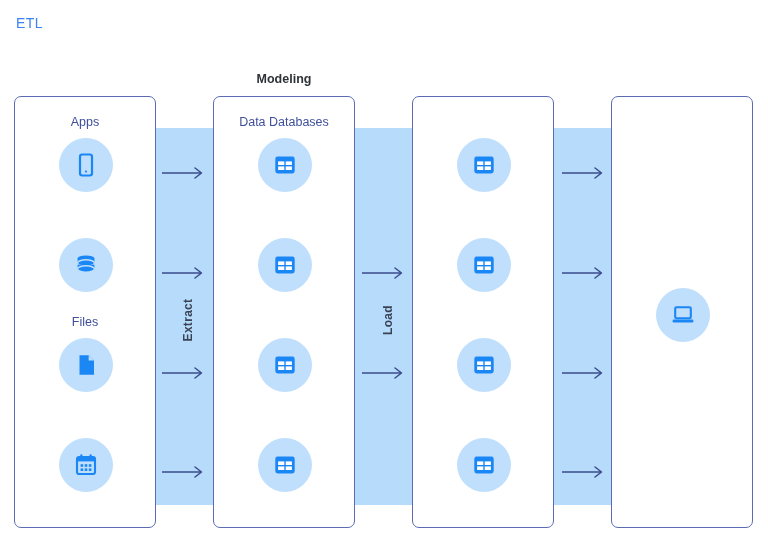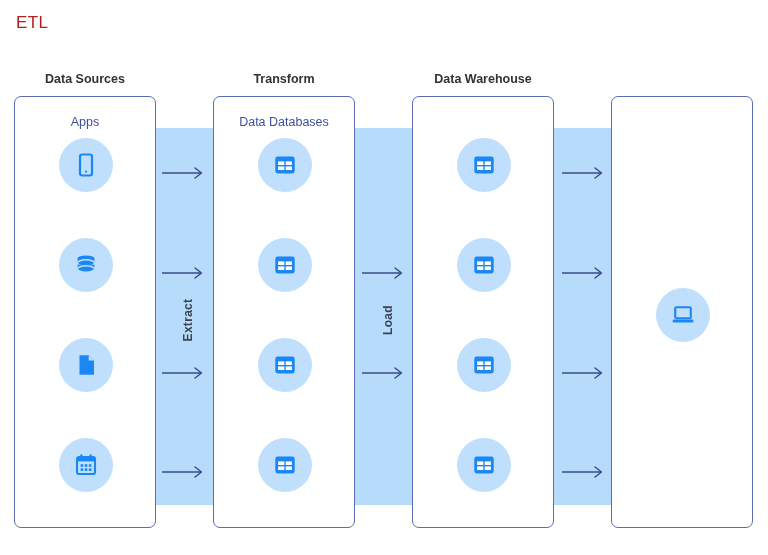--- a/index.html
+++ b/index.html
@@ -18,23 +18,23 @@
     position: relative;
     width: 768px;
     height: 555px;
   }
 
   
   #diagram-title {
     position: absolute;
     left: 16px;
     top: 10px;
-    font-size: 17px;
+    font-size: 14px;
     font-weight: 400;
-    color: #b91c1c;
+    color: #3b82f6;
     letter-spacing: 0.4px;
     line-height: 26px;
     white-space: nowrap;
   }
 
   
   .band {
     position: absolute;
     top: 128px;
     height: 377px;
@@ -121,21 +121,20 @@
 <body>
 
 <div id="canvas">
 
   <div id="diagram-title">ETL</div>
 
   <div class="band" style="left:152px; width:72px;"></div>
   <div class="band" style="left:352px; width:72px;"></div>
   <div class="band" style="left:552px; width:72px;"></div>
 
-  <div class="col-header" style="left:14px; width:142px;">Data Sources</div>
 
   <div class="col-box" style="left:14px; width:142px;">
 
     <div class="inner-label" style="top:17px;">Apps</div>
     <div class="icon-disc" style="left:44px; top:41px;">
       <svg width="26" height="26" viewBox="0 0 26 26" aria-hidden="true">
         <rect x="7" y="2.5" width="12" height="21" rx="2.2" ry="2.2" fill="none" stroke="#1b87f5" stroke-width="2.2"></rect>
         <circle cx="13" cy="19.6" r="1.1" fill="#1b87f5"></circle>
       </svg>
     </div>
@@ -143,20 +142,21 @@
     <div class="icon-disc" style="left:44px; top:141px;">
       <svg width="26" height="26" viewBox="0 0 26 26" aria-hidden="true">
         <ellipse cx="13" cy="6.6" rx="8.4" ry="3.2" fill="#1b87f5"></ellipse>
         <rect x="4.6" y="6.6" width="16.8" height="4.4" fill="#1b87f5"></rect>
         <ellipse cx="13" cy="11" rx="8.4" ry="3.2" fill="#1b87f5" stroke="#bfdffc" stroke-width="1.4"></ellipse>
         <rect x="4.6" y="12.6" width="16.8" height="4.4" fill="#1b87f5"></rect>
         <ellipse cx="13" cy="17" rx="8.4" ry="3.2" fill="#1b87f5" stroke="#bfdffc" stroke-width="1.4"></ellipse>
       </svg>
     </div>
 
+    <div class="inner-label" style="top:217px;">Files</div>
     <div class="icon-disc" style="left:44px; top:241px;">
       <svg width="26" height="26" viewBox="0 0 26 26" aria-hidden="true">
         <path d="M6.5 3.2 h9.2 l5.3 5.3 v14.3 h-14.5 z" fill="#1b87f5"></path>
         <path d="M15.7 3.2 v5.3 h5.3 z" fill="#bfdffc"></path>
       </svg>
     </div>
 
     <div class="icon-disc" style="left:44px; top:341px;">
       <svg width="26" height="26" viewBox="0 0 26 26" aria-hidden="true">
         <rect x="4" y="5" width="18" height="17" rx="2" ry="2" fill="none" stroke="#1b87f5" stroke-width="2.1"></rect>
@@ -166,21 +166,21 @@
         <rect x="7.6" y="12.2" width="2.6" height="2.6" fill="#1b87f5"></rect>
         <rect x="11.7" y="12.2" width="2.6" height="2.6" fill="#1b87f5"></rect>
         <rect x="15.8" y="12.2" width="2.6" height="2.6" fill="#1b87f5"></rect>
         <rect x="7.6" y="16.4" width="2.6" height="2.6" fill="#1b87f5"></rect>
         <rect x="11.7" y="16.4" width="2.6" height="2.6" fill="#1b87f5"></rect>
         <rect x="15.8" y="16.4" width="2.6" height="2.6" fill="#1b87f5"></rect>
       </svg>
     </div>
   </div>
 
-  <div class="col-header" style="left:213px; width:142px;">Transform</div>
+  <div class="col-header" style="left:213px; width:142px;">Modeling</div>
 
   <div class="col-box" style="left:213px; width:142px;">
 
     <div class="inner-label" style="top:17px;">Data Databases</div>
 
     <div class="icon-disc" style="left:44px; top:41px;">
       <svg width="26" height="26" viewBox="0 0 26 26" aria-hidden="true">
         <rect x="3.3" y="4.6" width="19.4" height="16.8" rx="2.4" ry="2.4" fill="#1b87f5"></rect>
         <rect x="6.1" y="9.4" width="6.2" height="3.6" fill="#ffffff"></rect>
         <rect x="13.7" y="9.4" width="6.2" height="3.6" fill="#ffffff"></rect>
@@ -213,21 +213,20 @@
       <svg width="26" height="26" viewBox="0 0 26 26" aria-hidden="true">
         <rect x="3.3" y="4.6" width="19.4" height="16.8" rx="2.4" ry="2.4" fill="#1b87f5"></rect>
         <rect x="6.1" y="9.4" width="6.2" height="3.6" fill="#ffffff"></rect>
         <rect x="13.7" y="9.4" width="6.2" height="3.6" fill="#ffffff"></rect>
         <rect x="6.1" y="14.4" width="6.2" height="3.6" fill="#ffffff"></rect>
         <rect x="13.7" y="14.4" width="6.2" height="3.6" fill="#ffffff"></rect>
       </svg>
     </div>
   </div>
 
-  <div class="col-header" style="left:412px; width:142px;">Data Warehouse</div>
 
   <div class="col-box" style="left:412px; width:142px;">
 
     <div class="icon-disc" style="left:44px; top:41px;">
       <svg width="26" height="26" viewBox="0 0 26 26" aria-hidden="true">
         <rect x="3.3" y="4.6" width="19.4" height="16.8" rx="2.4" ry="2.4" fill="#1b87f5"></rect>
         <rect x="6.1" y="9.4" width="6.2" height="3.6" fill="#ffffff"></rect>
         <rect x="13.7" y="9.4" width="6.2" height="3.6" fill="#ffffff"></rect>
         <rect x="6.1" y="14.4" width="6.2" height="3.6" fill="#ffffff"></rect>
         <rect x="13.7" y="14.4" width="6.2" height="3.6" fill="#ffffff"></rect>

